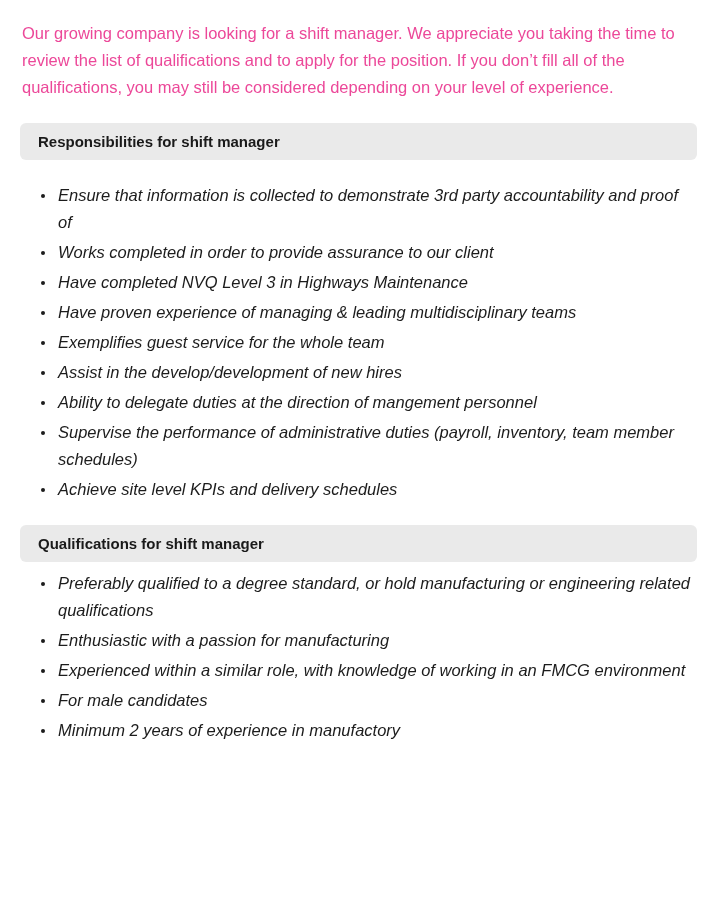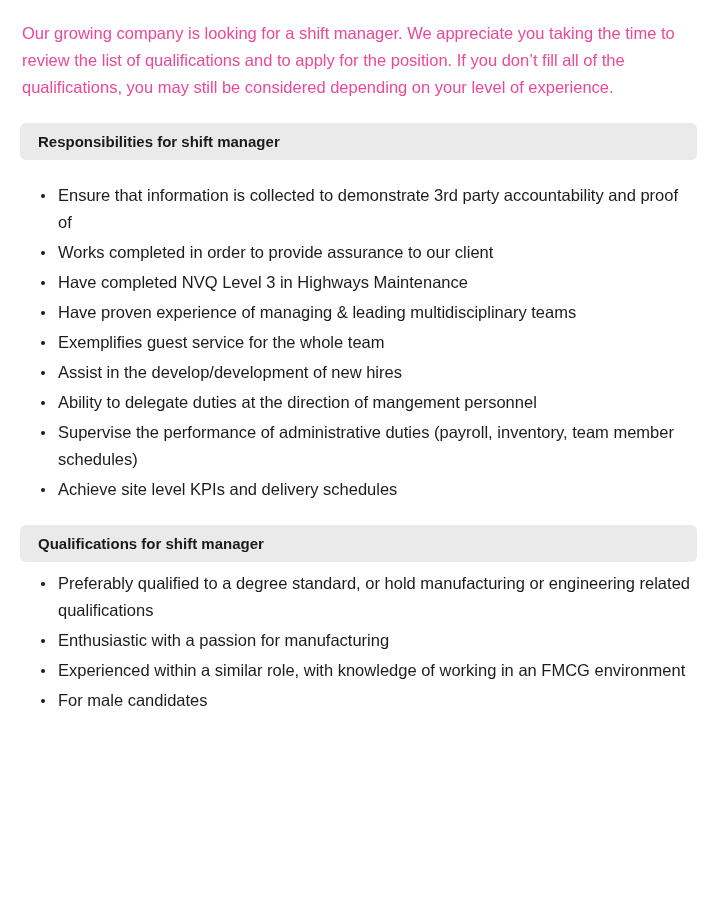--- a/index.html
+++ b/index.html
@@ -74,20 +74,21 @@
   .section-qualifications .bullet-list {
     padding-top: 8px;
   }
   .bullet-item {
     position: relative;
     padding: 0 28px 0 58px;
     margin: 0 0 3px 0;
     font-size: 16.5px;
     line-height: 27px;
     color: #1c1c1c;
+    font-style: italic;
   }
   .bullet-item::before {
     content: "";
     position: absolute;
     left: 41px;
     top: 12px;
     width: 4px;
     height: 4px;
     border-radius: 50%;
     background: #1c1c1c;
@@ -116,16 +117,17 @@
       </ul>
   </div>
 
   <div class="section section-qualifications">
     <div class="section-header">Qualifications for shift manager</div>
     <ul class="bullet-list">
         <li class="bullet-item">Preferably qualified to a degree standard, or hold manufacturing or engineering related qualifications</li>
         <li class="bullet-item">Enthusiastic with a passion for manufacturing</li>
         <li class="bullet-item">Experienced within a similar role, with knowledge of working in an FMCG environment</li>
         <li class="bullet-item">For male candidates</li>
+        <li class="bullet-item">Minimum 2 years of experience in manufactory</li>
       </ul>
   </div>
 
 </div>
 
 </body></html>

